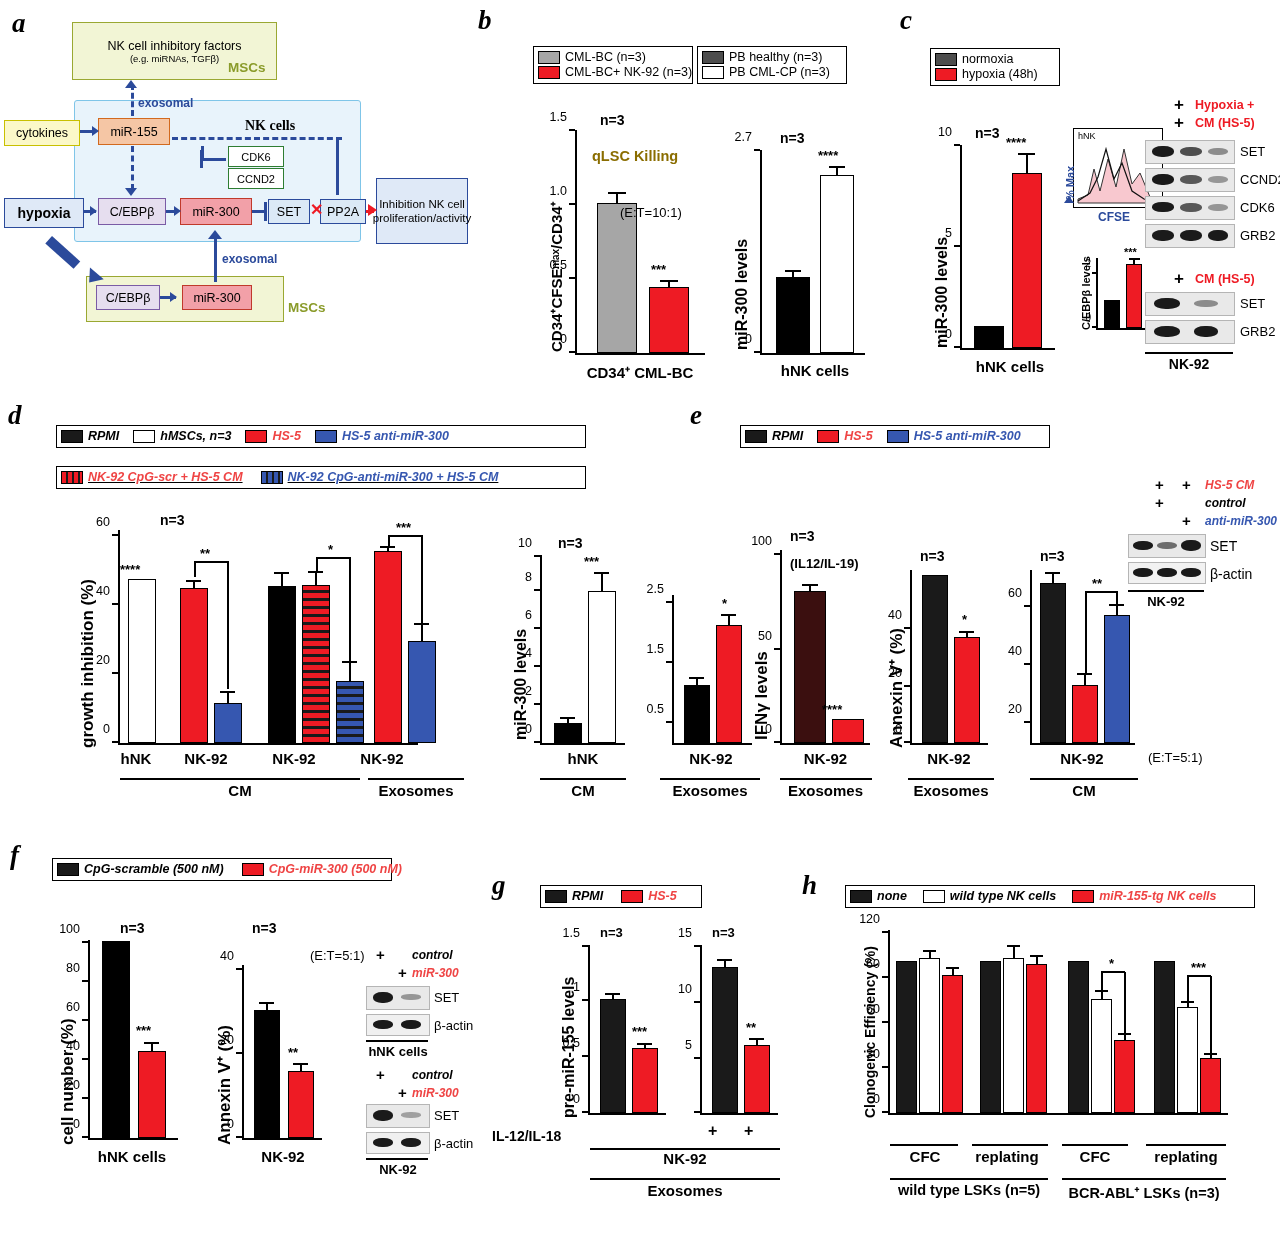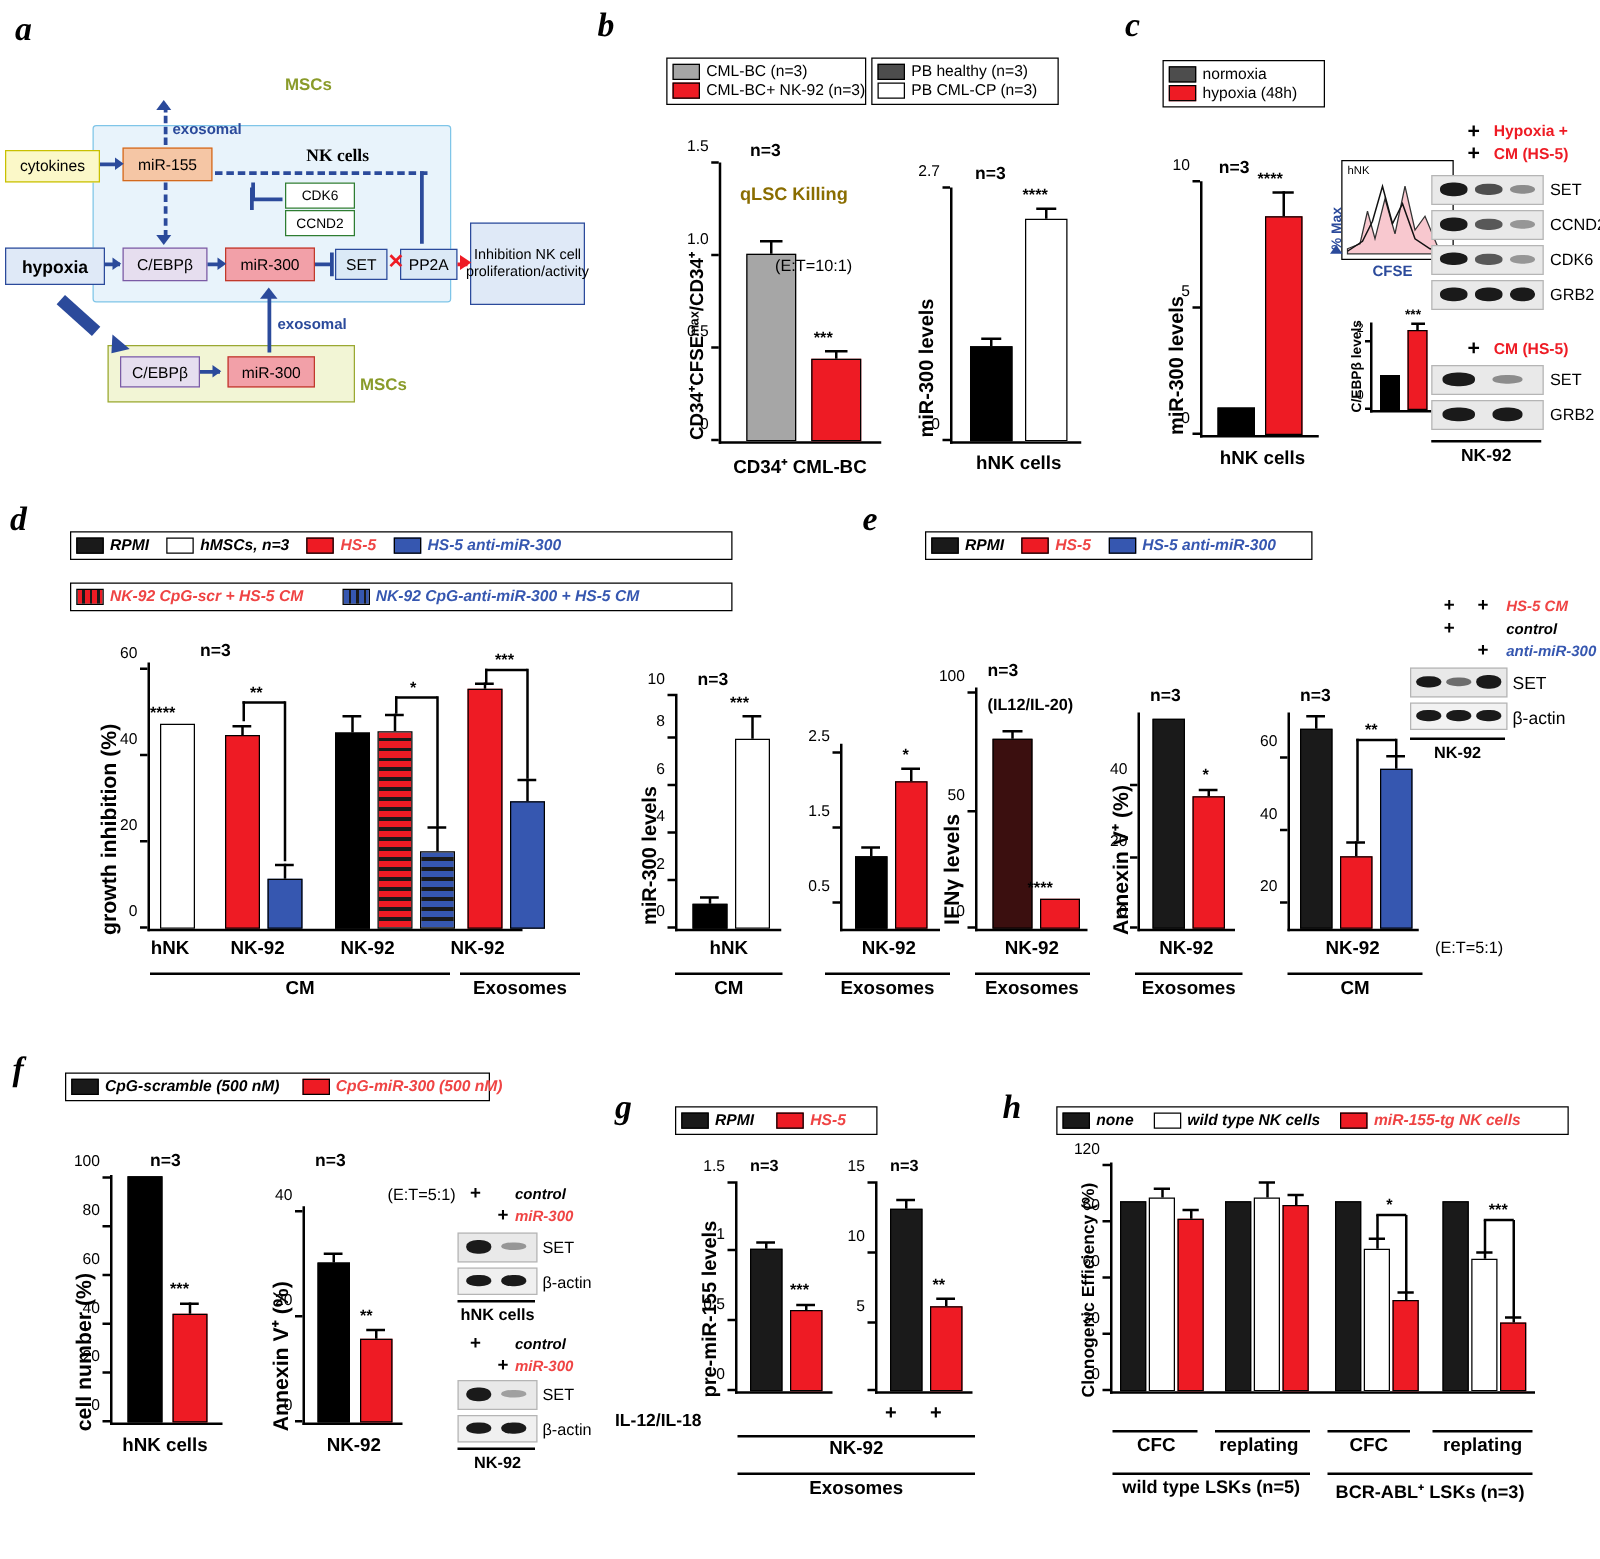--- a/index.html
+++ b/index.html
@@ -51,20 +51,24 @@
 </head>
 <body>
 
 <div class="panel-letter" style="left:12px;top:8px;">a</div>
 
 <div style="position:absolute;left:0;top:0;width:470px;height:360px;">
 
   <div style="position:absolute;left:74px;top:100px;width:285px;height:140px;background:#e8f3fb;border:1.5px solid #7fc5e8;border-radius:3px;"></div>
   <div class="lbl bold" style="left:245px;top:118px;color:#000000;font-size:14px;font-family:Liberation Serif, serif;">NK cells</div>
 
+  <div class="dbox" style="left:72px;top:22px;width:205px;height:58px;background:#f2f5d5;border:1.5px solid #9aa832;flex-direction:column;">
+    <div style="font-size:12.5px;">NK cell inhibitory factors</div>
+    <div style="font-size:9.5px;">(e.g. miRNAs, TGFβ)</div>
+  </div>
   <div class="lbl bold" style="left:228px;top:60px;color:#8a9b2a;font-size:13.5px;">MSCs</div>
 
   <div class="dbox" style="left:4px;top:120px;width:76px;height:26px;background:#fbf8c8;border:1.5px solid #c8c000;">
     <span>cytokines</span>
   </div>
 
   <div class="dbox bold" style="left:4px;top:198px;width:80px;height:30px;background:#dfe9f7;border:1.5px solid #2b4a9b;font-size:14px;">
     <span>hypoxia</span>
   </div>
 
@@ -336,21 +340,21 @@
         <span class="swatch" style="background:#ee1b24;"></span>
         <span class="legtxt ital bold red">HS-5</span>
       </span>
     <span class="legrow">
         <span class="swatch" style="background:#3657b0;"></span>
         <span class="legtxt ital bold" style="color:#3657b0;">HS-5 anti-miR-300</span>
       </span>
   </div>
 </div>
 <div class="legendbox" style="left:56px;top:466px;width:520px;">
-  <div class="legrow" style="gap:31px;">
+  <div class="legrow" style="gap:18px;text-decoration:underline;">
     <span class="legrow">
         <span class="swatch" style="background:repeating-linear-gradient(90deg,#ee1b24 0 4px,#1a1a1a 4px 6px);"></span>
         <span class="legtxt ital bold red">NK-92 CpG-scr + HS-5 CM</span>
       </span>
     <span class="legrow">
         <span class="swatch" style="background:repeating-linear-gradient(90deg,#3657b0 0 4px,#1a1a1a 4px 6px);"></span>
         <span class="legtxt ital bold" style="color:#3657b0;">NK-92 CpG-anti-miR-300 + HS-5 CM</span>
       </span>
   </div>
 </div>
@@ -498,21 +502,21 @@
   <div class="tick" style="bottom:190px;"></div>
     <div class="ticklab" style="bottom:190px;top:auto;">100</div>
   <div class="bar" style="left:14px;width:32px;height:152px;background:#3b0f0f;"></div>
   <div class="err" style="left:29px;bottom:154px;height:6px;"></div>
     <div class="errcap" style="left:22px;bottom:159px;width:16px;"></div>
   <div class="bar" style="left:52px;width:32px;height:24px;background:#ee1b24;"></div>
   <div class="star" style="left:42px;bottom:28px;">****</div>
 </div>
 <div class="vert bold" style="left:752px;top:740px;font-size:17px;">IFNγ levels</div>
 <div class="lbl bold" style="left:790px;top:528px;font-size:14px;">n=3</div>
-<div class="lbl bold" style="left:790px;top:556px;font-size:13px;">(IL12/IL-20)</div>
+<div class="lbl bold" style="left:790px;top:556px;font-size:13px;">(IL12/IL-19)</div>
 <div class="catlab bold" style="left:778px;top:750px;width:95px;font-size:15px;">NK-92</div>
 <div class="grouprule" style="left:780px;top:778px;width:92px;"></div>
 <div class="catlab bold" style="left:778px;top:782px;width:95px;font-size:15px;">Exosomes</div>
 
 <div class="plot" style="left:910px;top:570px;width:78px;height:175px;">
   <div class="axisL"></div>
   <div class="axisB" style="width:78px;"></div>
   <div class="tick" style="bottom:2px;"></div>
     <div class="ticklab" style="bottom:2px;top:auto;">0</div>
   <div class="tick" style="bottom:58px;"></div>

